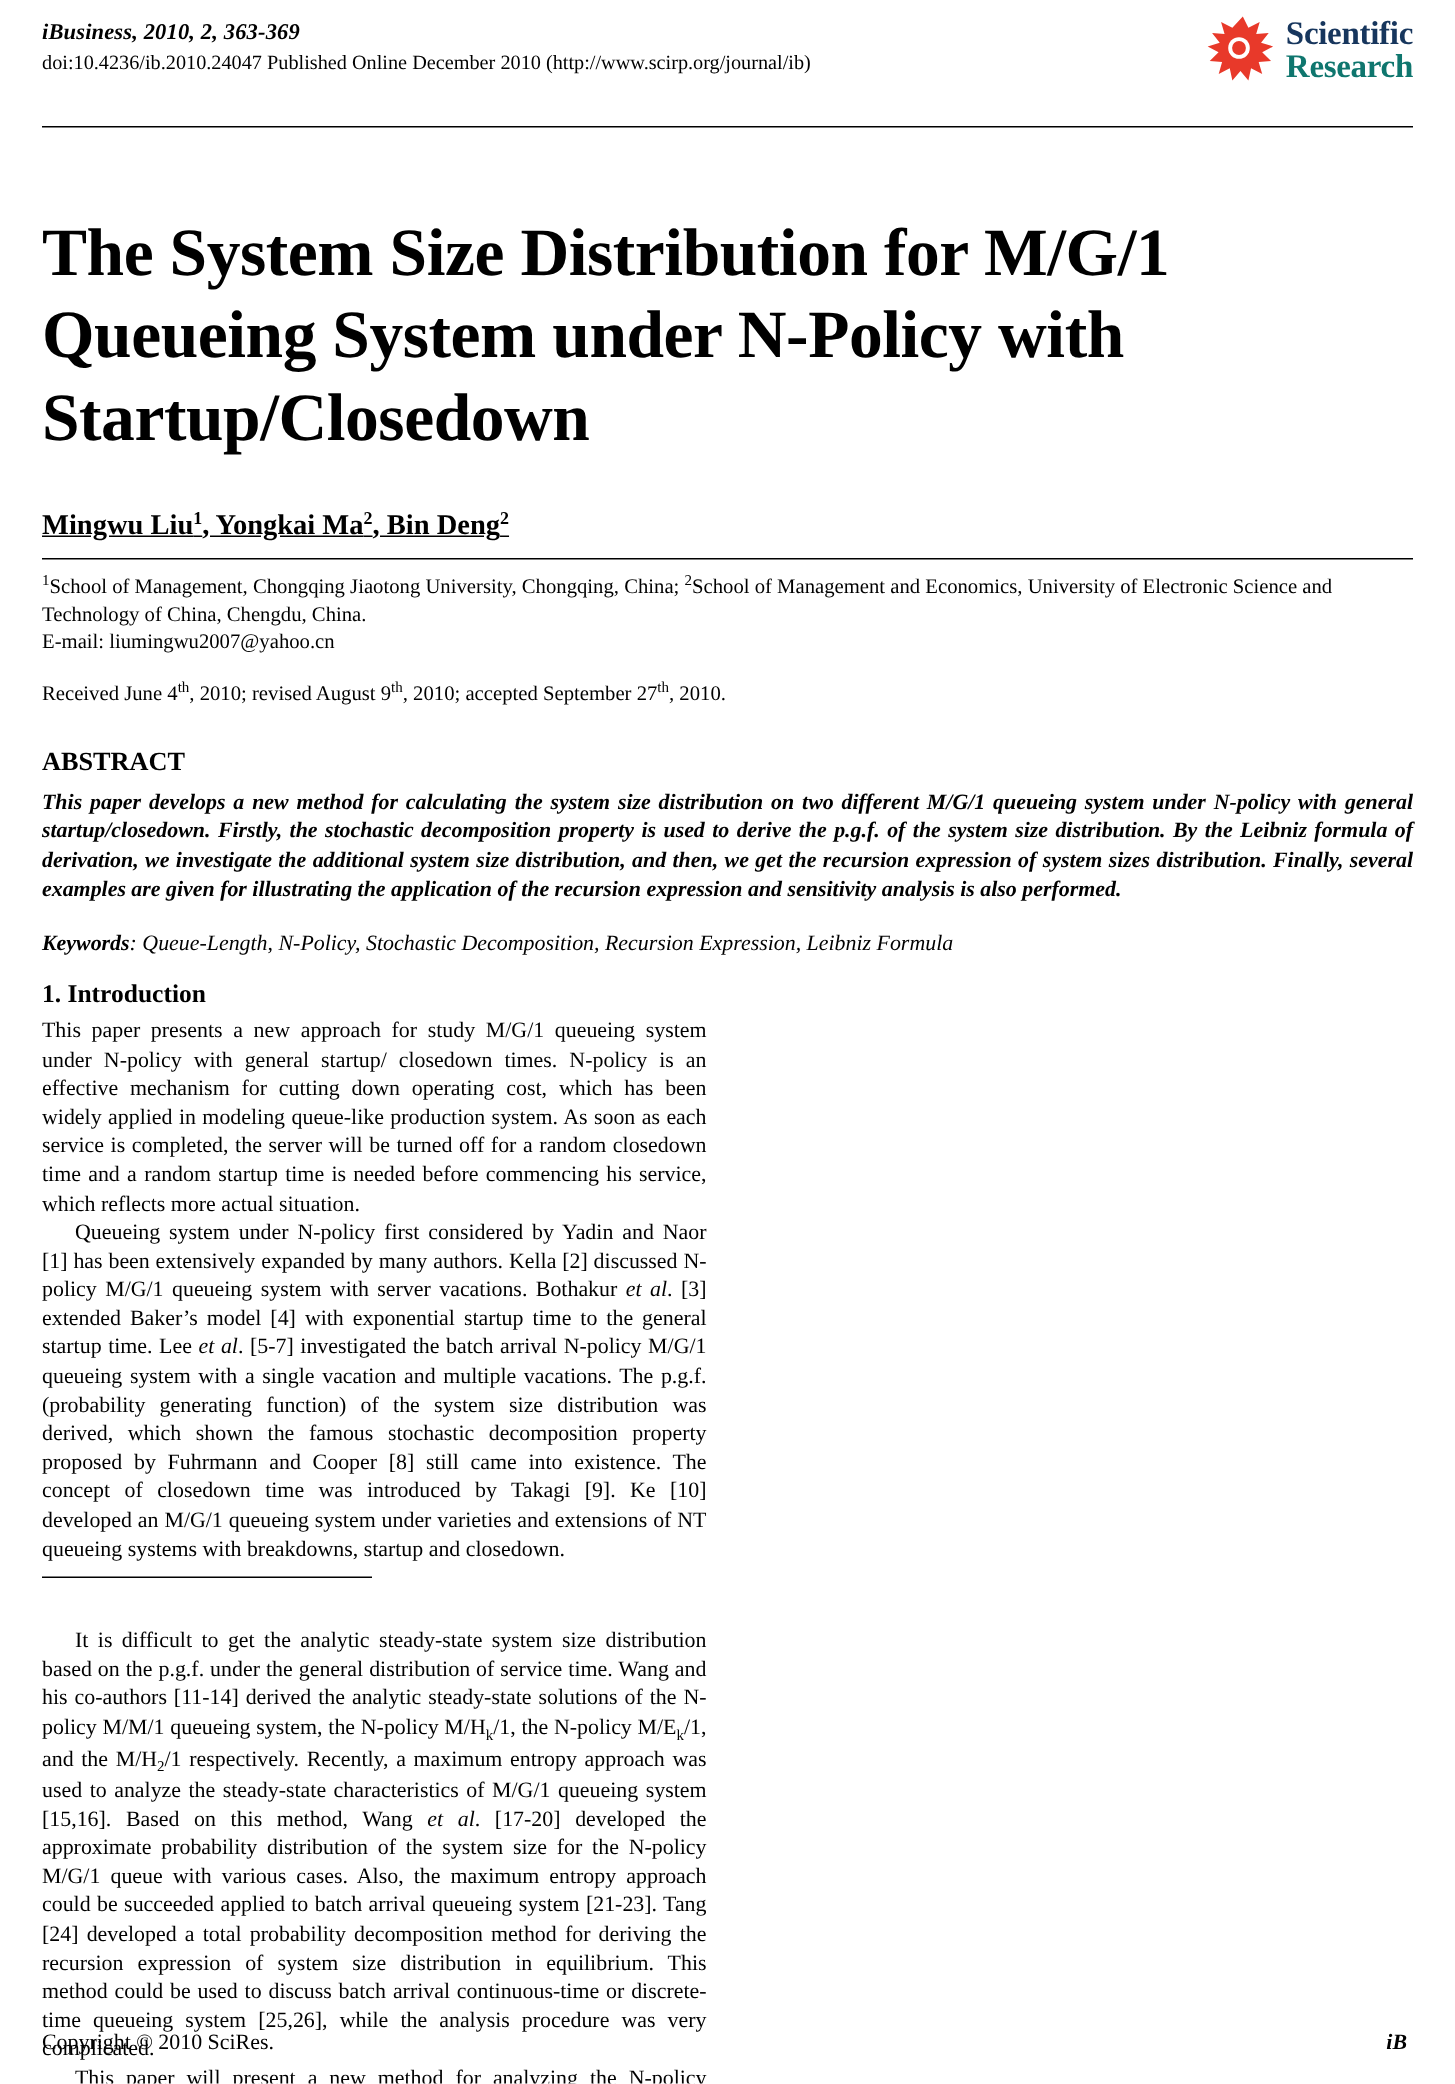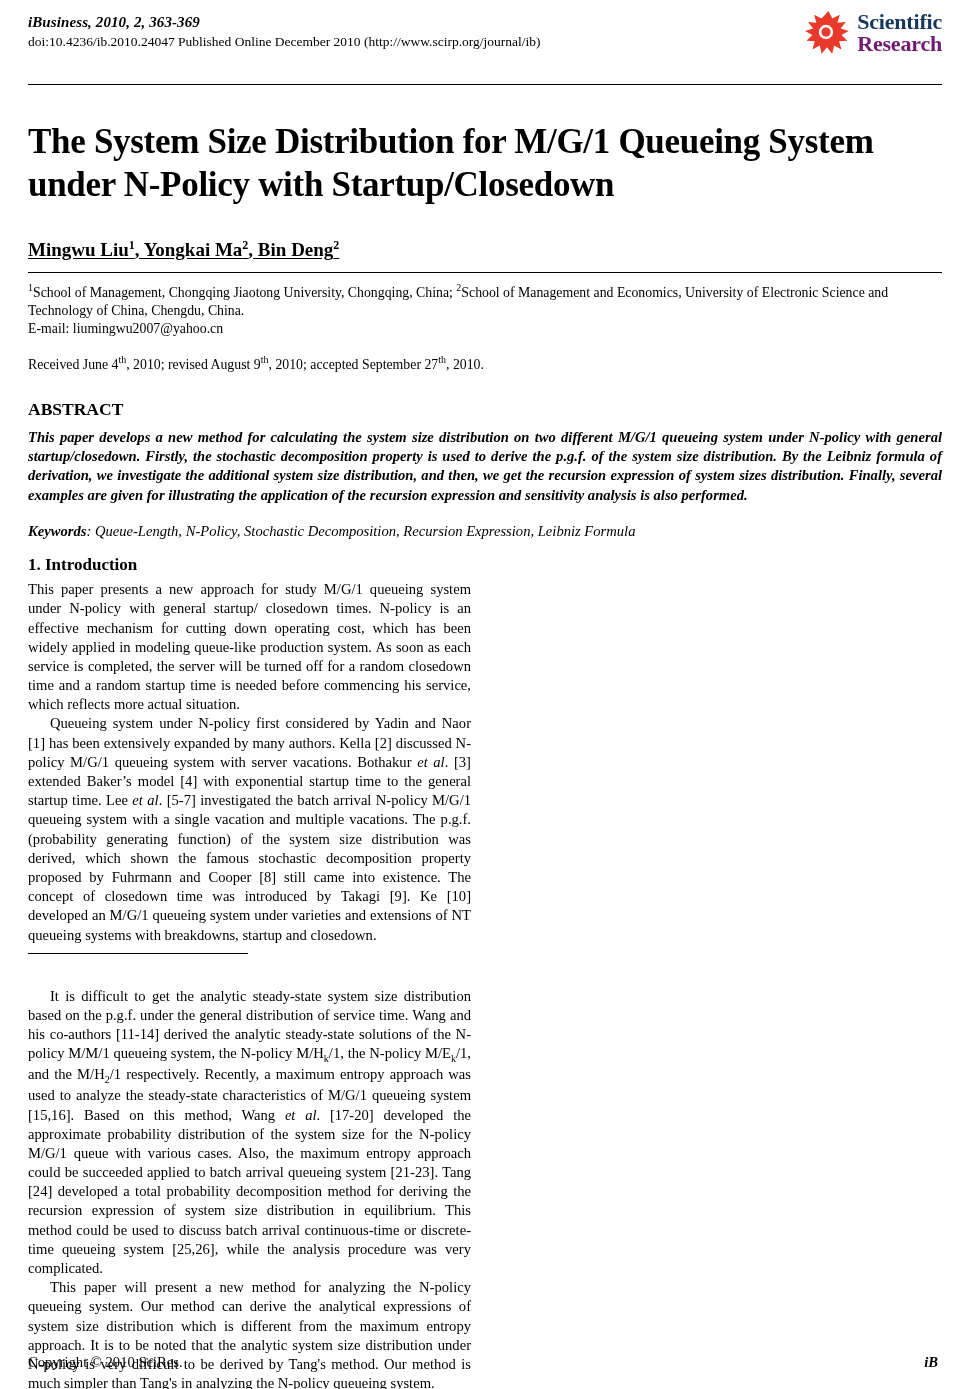--- a/index.html
+++ b/index.html
@@ -61,34 +61,34 @@
     display: block;
     font-size: 22px;
     font-weight: bold;
     color: #17365d;
     letter-spacing: -0.2px;
   }
   .logo-text .l2 {
     display: block;
     font-size: 22px;
     font-weight: bold;
-    color: #701a75;
+    color: #0f766e;
     letter-spacing: -0.2px;
   }
   .rule {
     border: none;
     border-top: 1px solid #000;
     margin: 14px 0 0 0;
   }
   
   .title {
-    font-size: 35px;
+    font-size: 45px;
     font-weight: bold;
     line-height: 1.22;
-    margin: 36px 0 0 0;
+    margin: 56px 0 0 0;
     letter-spacing: -0.3px;
   }
   .authors {
     font-size: 19px;
     font-weight: bold;
     margin: 32px 0 0 0;
     text-decoration: underline;
   }
   .authors sup { font-size: 12px; }
   .thin-rule {

